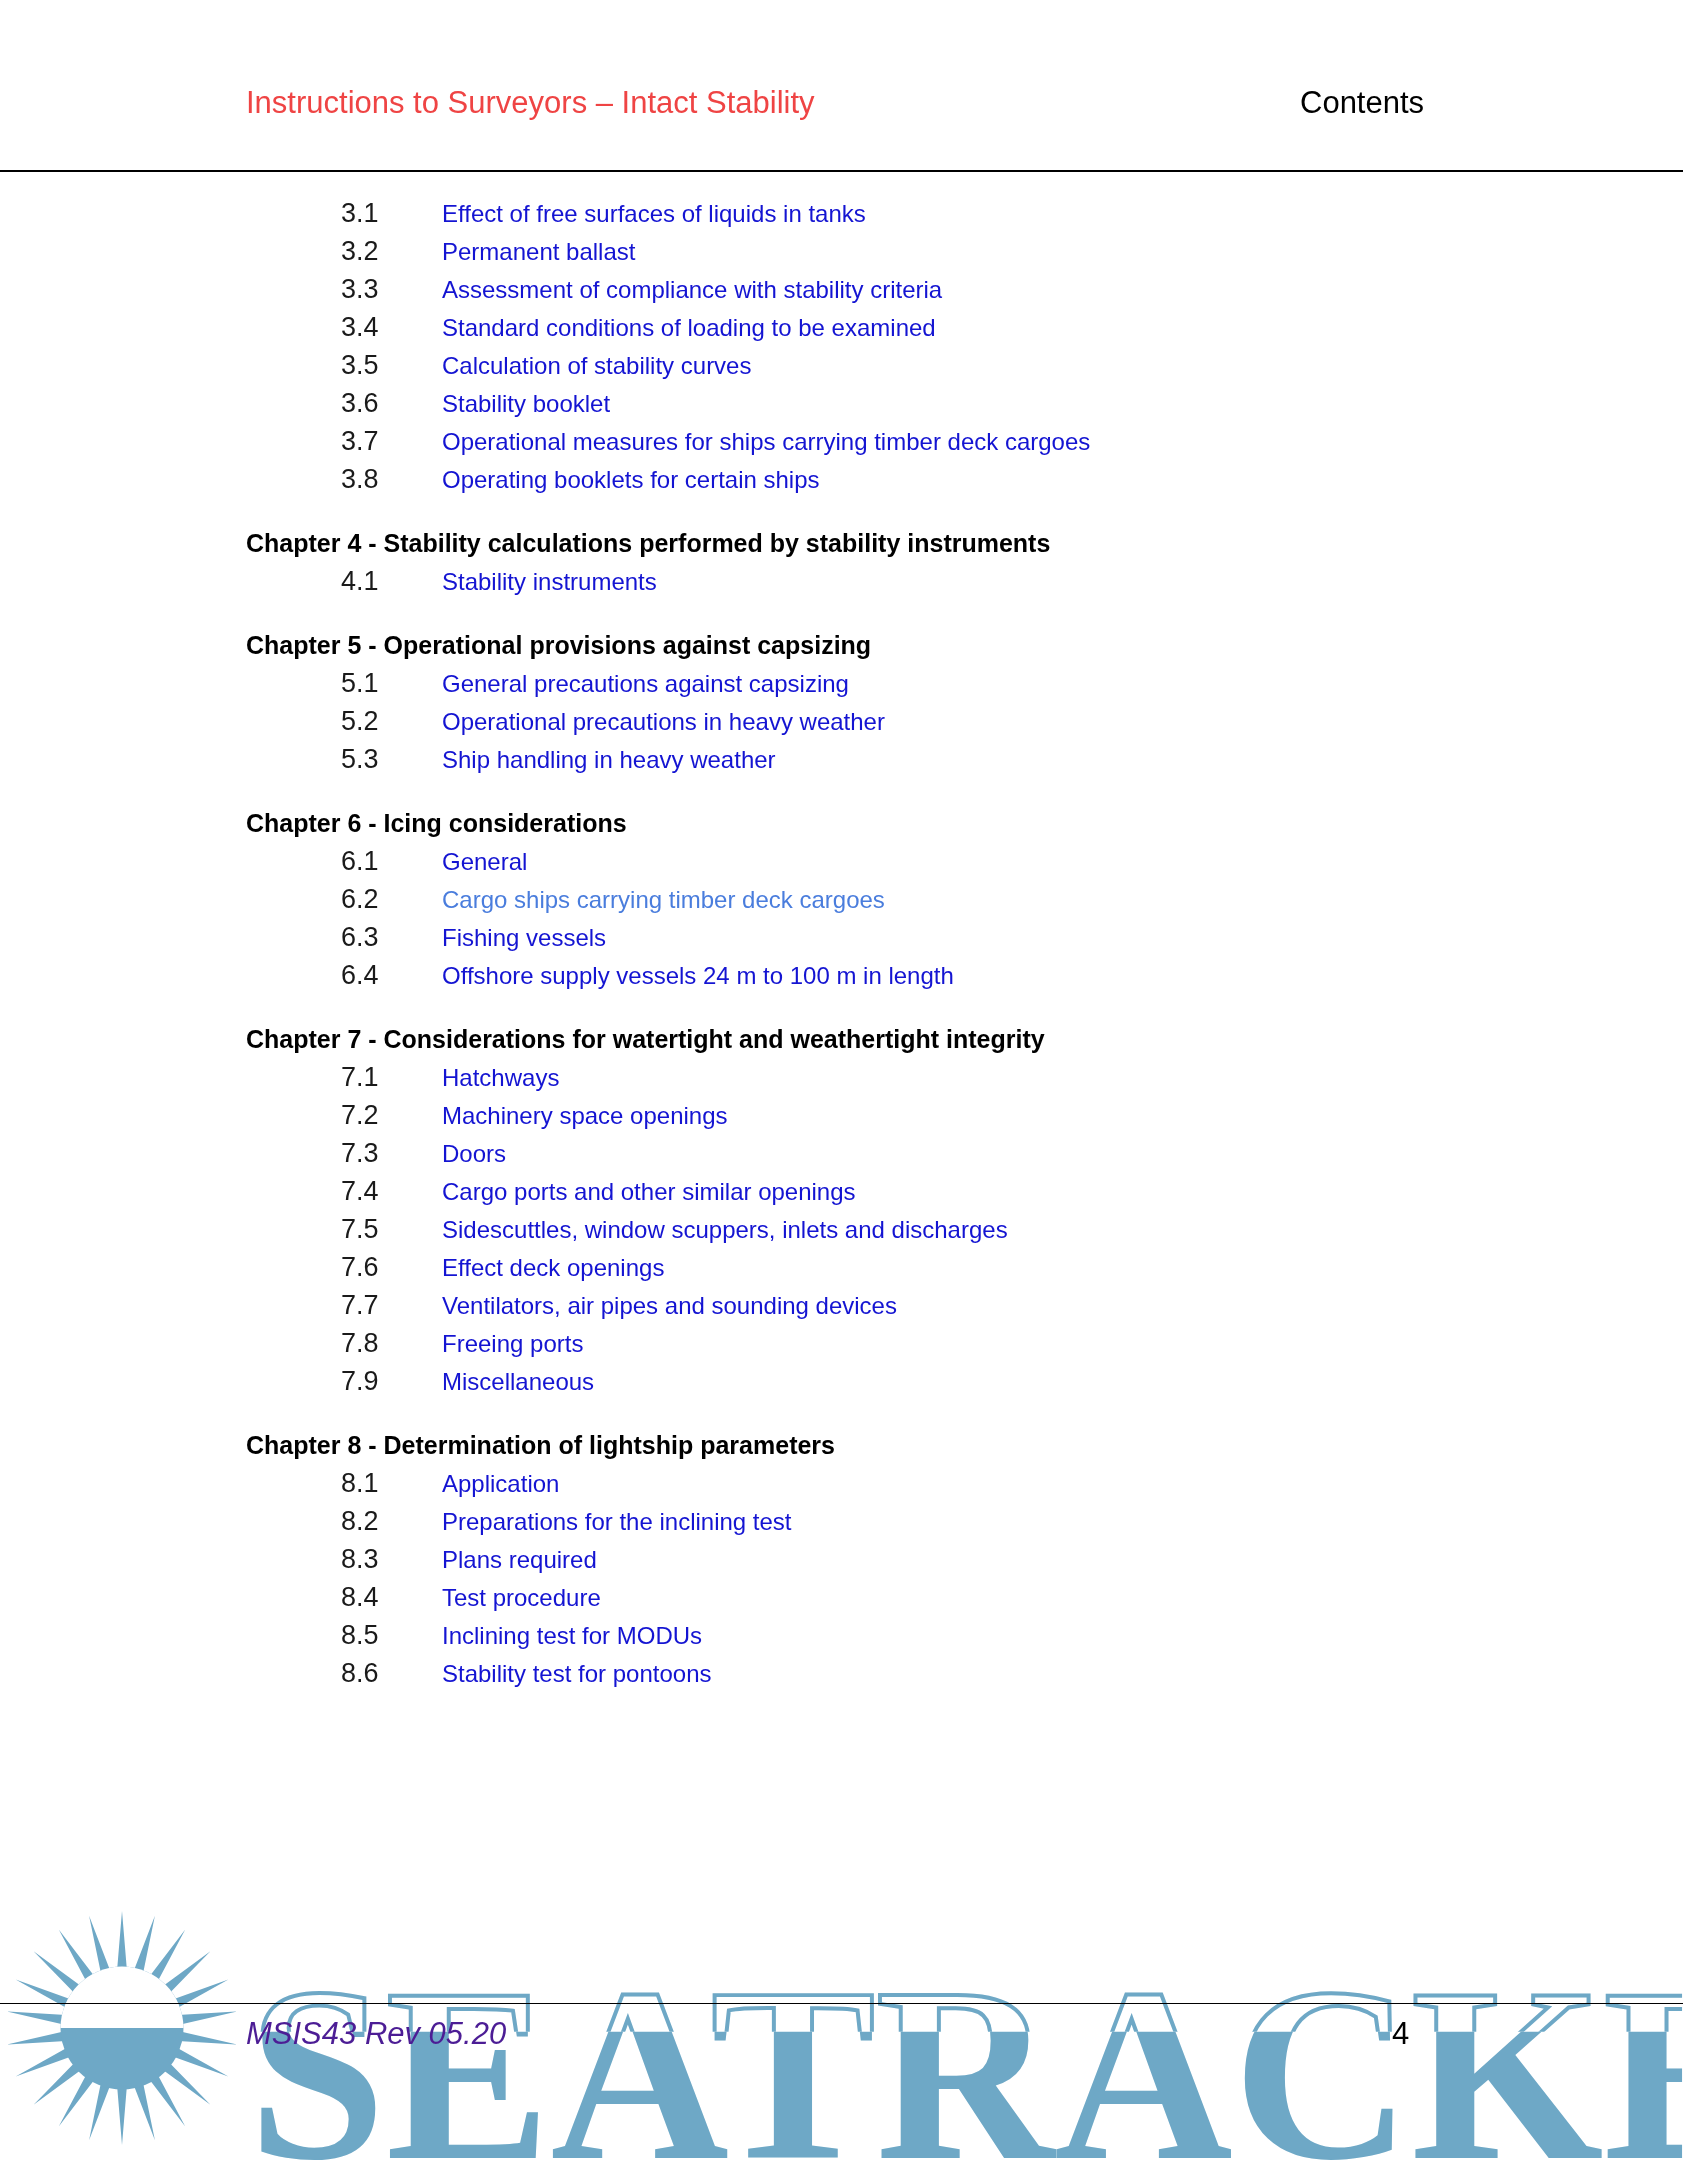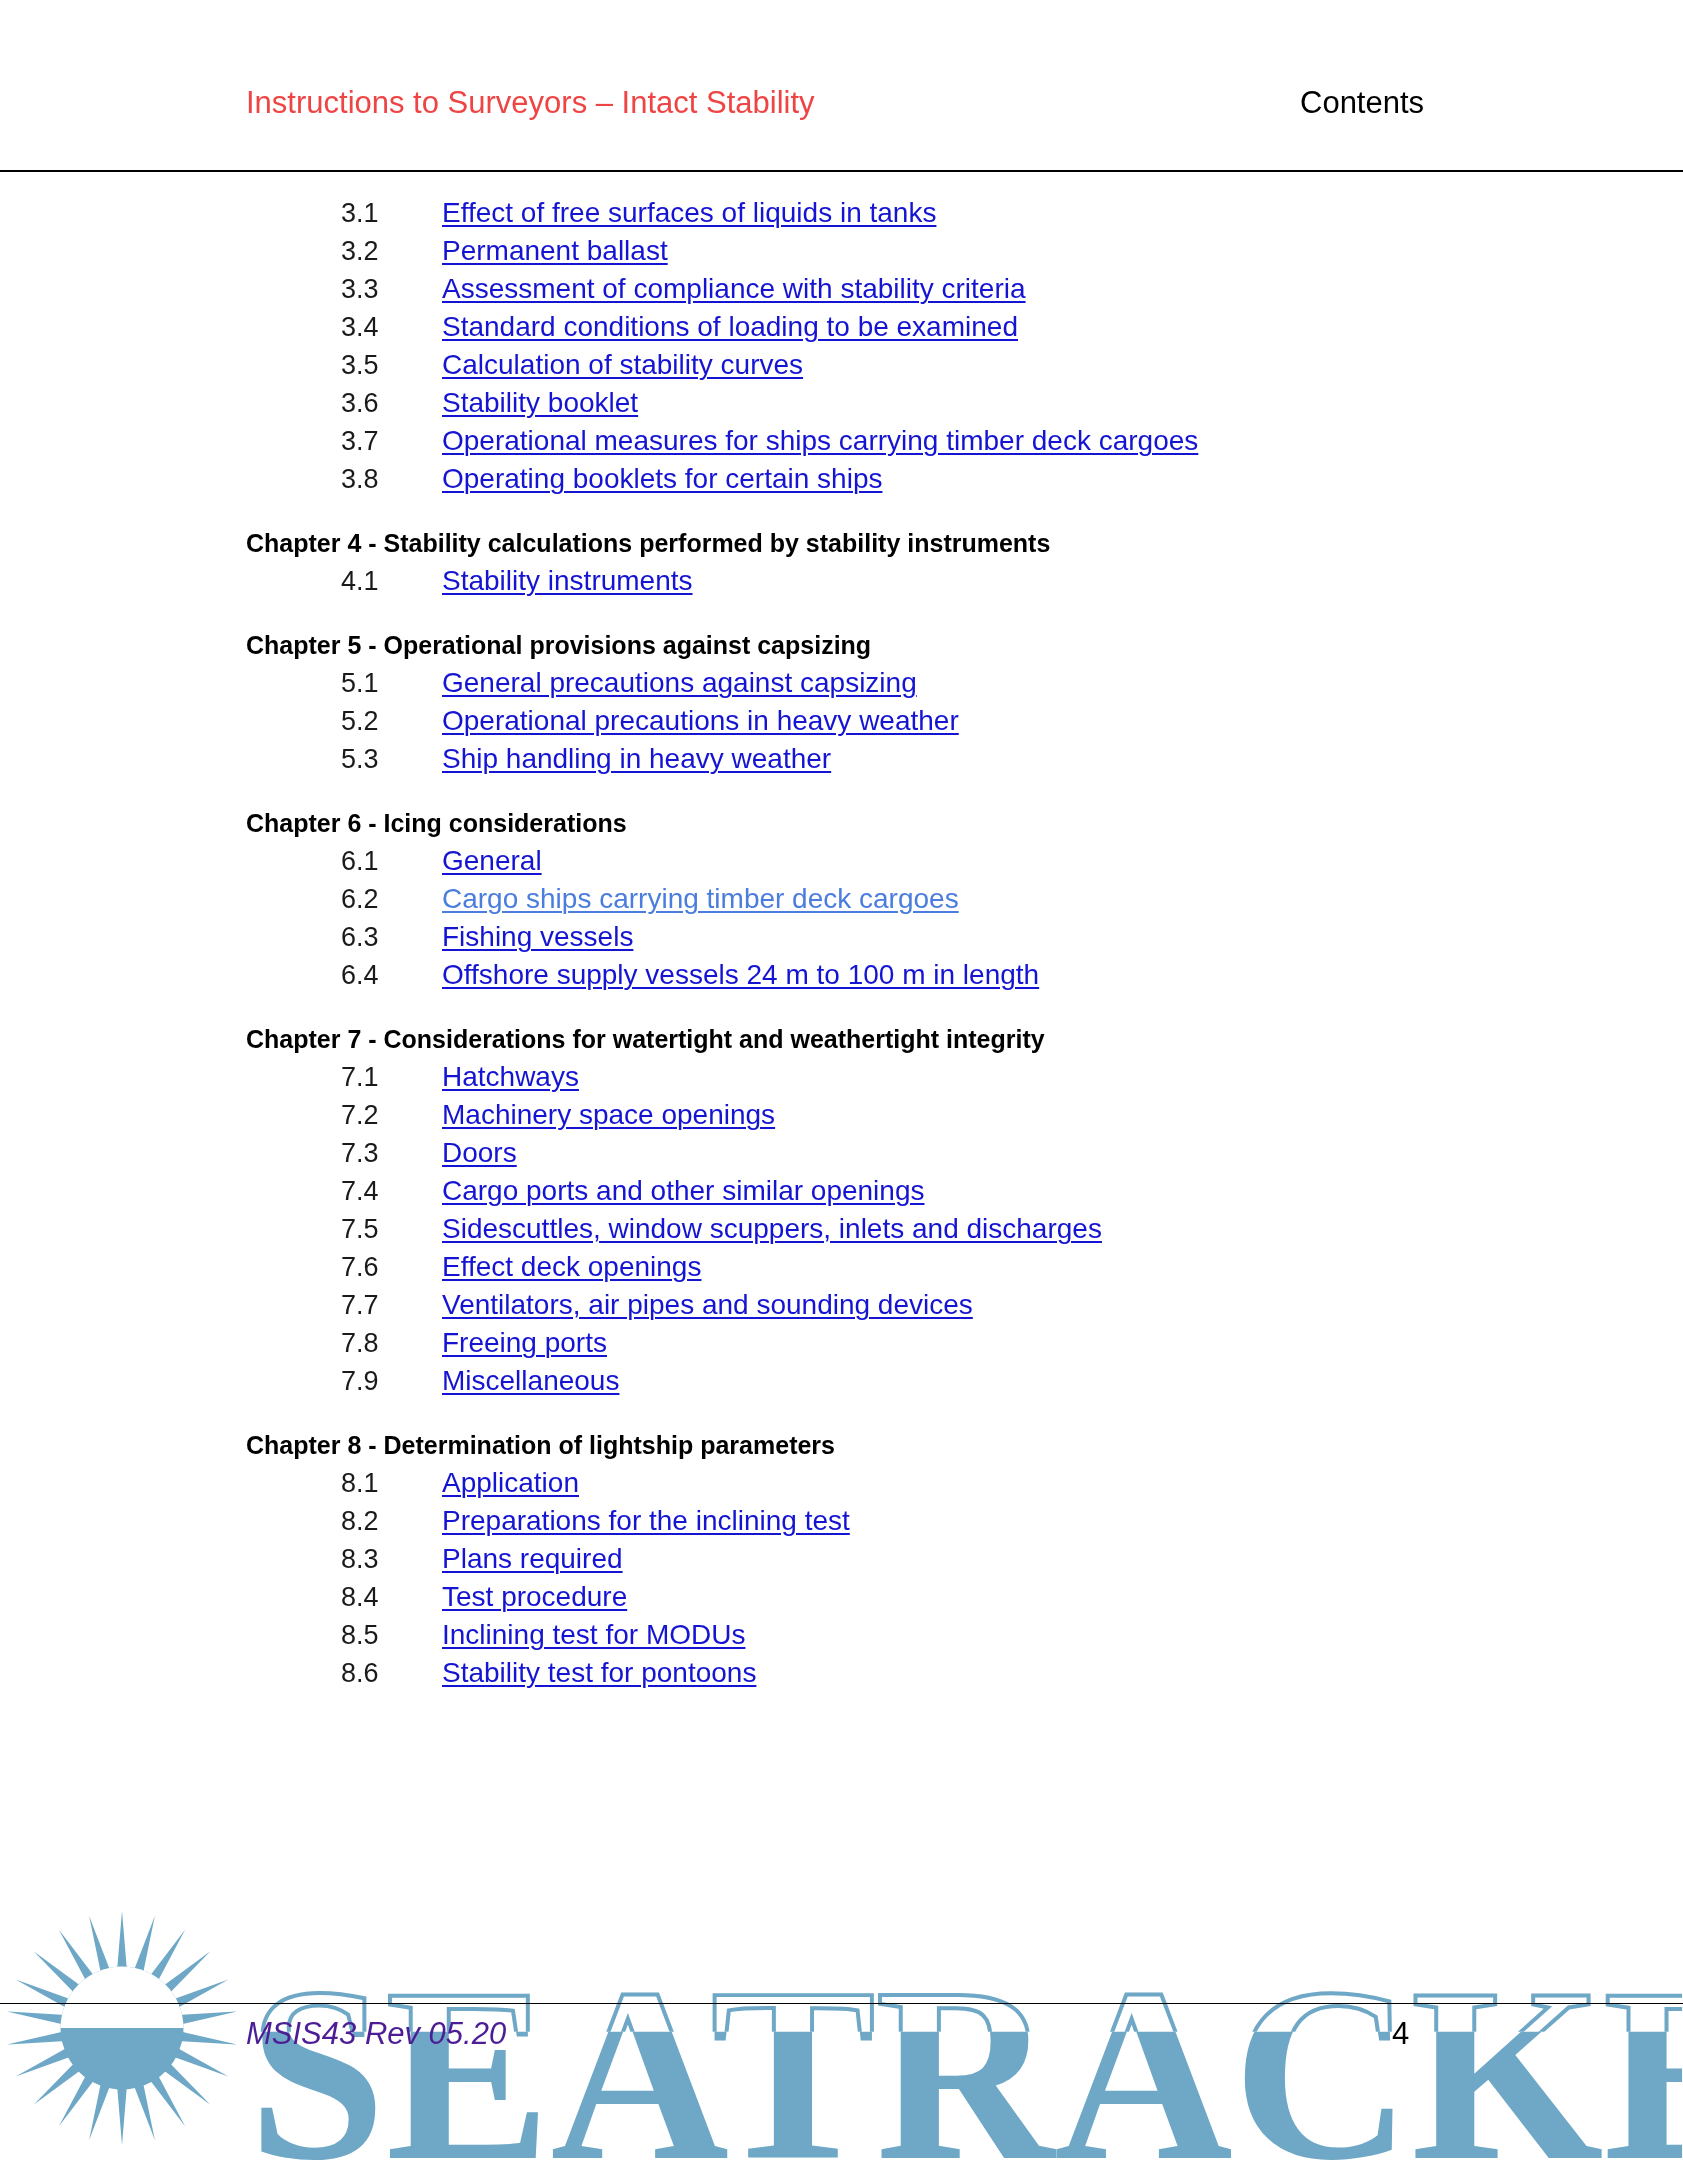--- a/index.html
+++ b/index.html
@@ -76,23 +76,22 @@
   }
   .toc-num {
     width: 101px;
     flex: 0 0 101px;
     margin-left: 95px;
     font-size: 27px;
     color: #1a1a1a;
     white-space: nowrap;
   }
   .toc-link {
-    font-size: 28px;
+    font-size: 24px;
     color: #1414d2;
-    text-decoration: underline;
     text-underline-offset: 3px;
     text-decoration-thickness: 2px;
     white-space: nowrap;
     cursor: pointer;
   }
   .toc-link.visited {
     color: #4a7ddd;
     text-decoration-color: #4a7ddd;
   }
 

